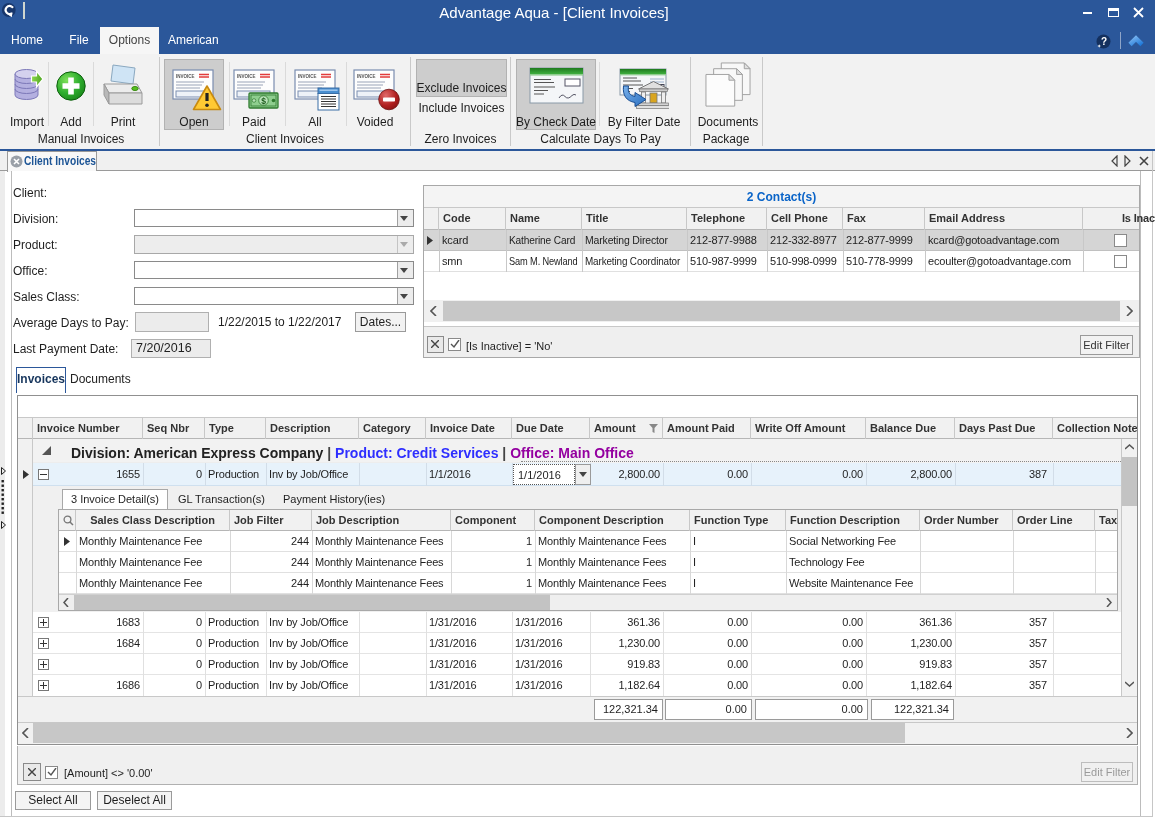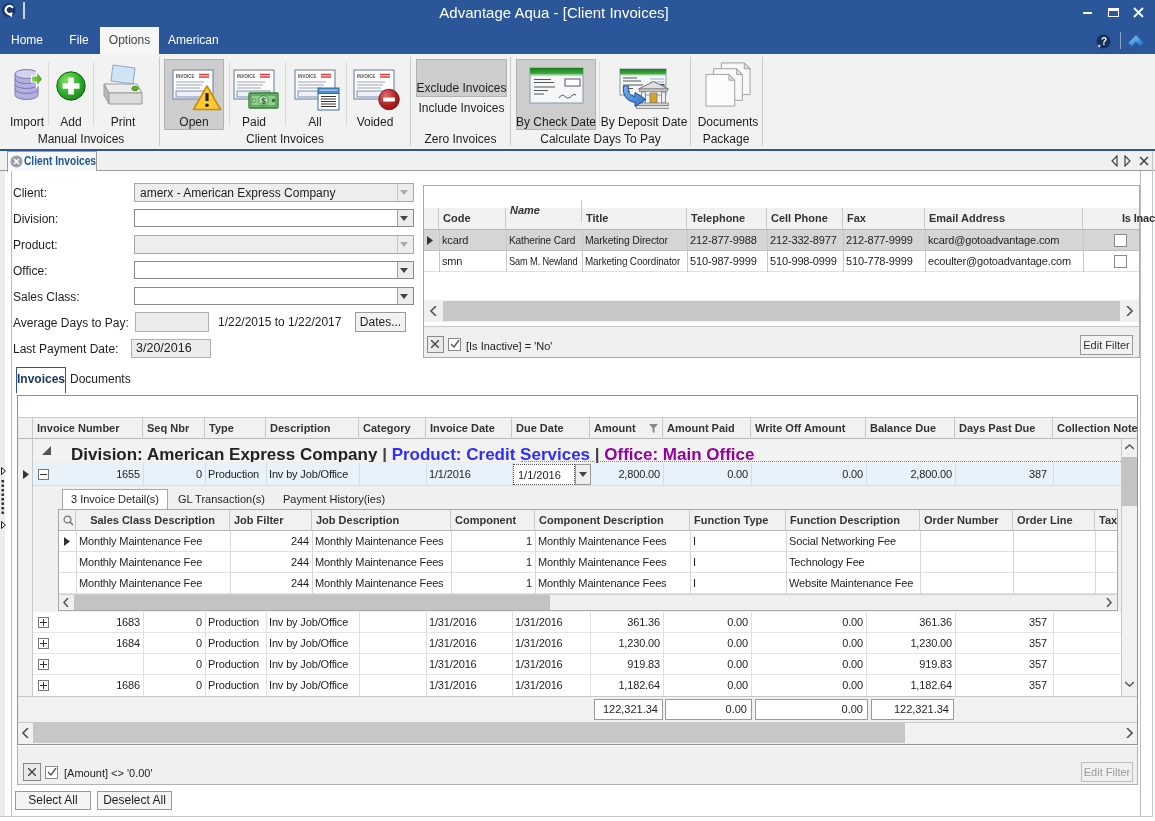--- a/index.html
+++ b/index.html
@@ -89,21 +89,21 @@
 <div class="abs ctr lbl" style="left:224px;top:115px;width:60px;">Paid</div>
 <div class="abs ctr lbl" style="left:285px;top:115px;width:60px;">All</div>
 <div class="abs ctr lbl" style="left:345px;top:115px;width:60px;">Voided</div>
 
 <div class="abs" style="left:416px;top:59px;width:91px;height:38px;background:#cdcdcd;border:1px solid #b2b2b2;"></div>
 <div class="abs ctr lbl" style="left:416px;top:81px;width:91px;">Exclude Invoices</div>
 <div class="abs ctr lbl" style="left:416px;top:101px;width:91px;">Include Invoices</div>
 
 <div class="abs" style="left:516px;top:59px;width:80px;height:71px;background:#cdcdcd;border:1px solid #b2b2b2;"></div>
 <div class="abs ctr lbl" style="left:514px;top:115px;width:84px;">By Check Date</div>
-<div class="abs ctr lbl" style="left:599px;top:115px;width:90px;">By Deposit Date</div>
+<div class="abs ctr lbl" style="left:599px;top:115px;width:90px;">By Filter Date</div>
 <div class="abs ctr lbl" style="left:695px;top:115px;width:66px;">Documents</div>
 
 <svg class="abs" style="left:13px;top:68px" width="40" height="40" viewBox="0 0 40 40">
   <defs>
         <linearGradient id="gimp" x1="0" y1="0" x2="1" y2="0">
     <stop offset="0" stop-color="#8fd64f"></stop>
           <stop offset="1" stop-color="#4aa41e"></stop>
   </linearGradient>
       </defs>
   <path d="M2 6 L2 27 A11.5 4.5 0 0 0 25 27 L25 6 Z" fill="#b4b0e0" stroke="#7c78b8" stroke-width="1"></path>
@@ -287,27 +287,20 @@
 <div class="abs" style="left:0px;top:816px;width:1153px;height:1px;background:#c6c6c6;"></div>
 
 <div class="abs lbl" style="left:13px;top:186px;">Client:</div>
 <div class="abs lbl" style="left:13px;top:212px;">Division:</div>
 <div class="abs lbl" style="left:13px;top:238px;">Product:</div>
 <div class="abs lbl" style="left:13px;top:264px;">Office:</div>
 <div class="abs lbl" style="left:13px;top:290px;">Sales Class:</div>
 <div class="abs lbl" style="left:13px;top:316px;">Average Days to Pay:</div>
 <div class="abs lbl" style="left:13px;top:342px;">Last Payment Date:</div>
 
-<div class="abs" style="left:134px;top:183px;width:280px;height:19px;background:#ededed;border:1px solid #a8a8a8;">
-  <div class="abs lbl" style="left:5px;top:2px;">amerx - American Express Company</div>
-  <div class="abs" style="right:0;top:0;width:16px;height:17px;background:#ededed;border-left:1px solid #c4c4c4;"></div>
-  <svg class="abs" style="right:4px;top:6px" width="9" height="6">
-        <path d="M0 0 L8 0 L4 5 Z" fill="#aaa"></path>
-      </svg>
-</div>
 <div class="abs" style="left:134px;top:209px;width:280px;height:18px;background:#fff;border:1px solid #8a8a8a;">
   <div class="abs" style="right:0;top:0;width:16px;height:16px;background:#ececec;border-left:1px solid #a0a0a0;"></div>
   <svg class="abs" style="right:4px;top:6px" width="9" height="6">
         <path d="M0 0 L8 0 L4 5 Z" fill="#444"></path>
       </svg>
 </div>
 <div class="abs" style="left:134px;top:235px;width:280px;height:19px;background:#ededed;border:1px solid #a8a8a8;">
   <div class="abs" style="right:0;top:0;width:16px;height:17px;background:#ededed;border-left:1px solid #c4c4c4;"></div>
   <svg class="abs" style="right:4px;top:6px" width="9" height="6">
         <path d="M0 0 L8 0 L4 5 Z" fill="#aaa"></path>
@@ -322,29 +315,30 @@
 <div class="abs" style="left:134px;top:287px;width:280px;height:18px;background:#fff;border:1px solid #8a8a8a;">
   <div class="abs" style="right:0;top:0;width:16px;height:16px;background:#ececec;border-left:1px solid #a0a0a0;"></div>
   <svg class="abs" style="right:4px;top:6px" width="9" height="6">
         <path d="M0 0 L8 0 L4 5 Z" fill="#444"></path>
       </svg>
 </div>
 <div class="abs" style="left:135px;top:312px;width:74px;height:20px;background:#ececec;border:1px solid #b0b0b0;"></div>
 <div class="abs lbl" style="left:218px;top:315px;">1/22/2015 to 1/22/2017</div>
 <div class="abs ctr lbl" style="left:355px;top:312px;width:51px;height:20px;background:#f2f2f2;border:1px solid #9a9a9a;line-height:18px;">Dates...</div>
 <div class="abs" style="left:131px;top:339px;width:80px;height:19px;background:#ececec;border:1px solid #b0b0b0;">
-  <div class="abs" style="left:4px;top:1px;font-size:12.5px;color:#1e1e1e;">3/20/2016</div>
+  <div class="abs" style="left:4px;top:1px;font-size:12.5px;color:#1e1e1e;">7/20/2016</div>
 </div>
 
 <div class="abs" style="left:423px;top:185px;width:717px;height:173px;background:#fff;border:1px solid #a8a8a8;"></div>
+<div class="abs ctr bold" style="left:424px;top:186px;width:715px;height:22px;background:#f4f4f4;font-size:12px;color:#0a64c8;line-height:22px;border-bottom:1px solid #c8c8c8;">2 Contact(s)</div>
 
 <div class="abs" style="left:424px;top:208px;width:715px;height:22px;background:#f1f1f1;border-bottom:1px solid #b6b6b6;"></div>
 <div class="hcell" style="left:424px;top:208px;width:15px;"></div>
 <div class="hcell" style="left:439px;top:208px;width:67px;">Code</div>
-<div class="hcell" style="left:506px;top:200px;width:76px;font-style:italic;">Name</div>
+<div class="hcell" style="left:506px;top:208px;width:76px;">Name</div>
 <div class="hcell" style="left:582px;top:208px;width:105px;">Title</div>
 <div class="hcell" style="left:687px;top:208px;width:80px;">Telephone</div>
 <div class="hcell" style="left:767px;top:208px;width:76px;">Cell Phone</div>
 <div class="hcell" style="left:843px;top:208px;width:82px;">Fax</div>
 <div class="hcell" style="left:925px;top:208px;width:158px;">Email Address</div>
 <div class="hcell" style="left:1083px;top:208px;width:56px;border-right:none;padding:0 0 0 4px;letter-spacing:-0.2px;margin-left:35px;">Is Inactive</div>
 
 <div class="abs" style="left:424px;top:230px;width:715px;height:21px;background:#d5d5d5;border-bottom:1px solid #c0c0c0;"></div>
 <svg class="abs" style="left:427px;top:236px" width="6" height="9">
       <path d="M0 0 L6 4.5 L0 9 Z" fill="#333"></path>
@@ -423,21 +417,21 @@
 <div class="hcell" style="left:866px;top:418px;width:89px;">Balance Due</div>
 <div class="hcell" style="left:955px;top:418px;width:98px;">Days Past Due</div>
 <div class="hcell" style="left:1053px;top:418px;width:84px;border-right:none;">Collection Note</div>
 
 <div class="abs" style="left:18px;top:439px;width:15px;height:257px;background:#f1f1f1;border-right:1px solid #c8c8c8;"></div>
 
 <div class="abs" style="left:33px;top:439px;width:1088px;height:24px;background:#f2f2f2;"></div>
 <svg class="abs" style="left:42px;top:446px" width="9" height="9">
       <path d="M9 0 L9 9 L0 9 Z" fill="#555"></path>
     </svg>
-<div class="abs" style="left:71px;top:445px;font-size:17px;font-weight:bold;color:#222;">Division: American Express Company <span style="color:#444">|</span> <span style="color:#2e2eff">Product: Credit Services</span> <span style="color:#444">|</span> <span style="color:#9400a0">Office: Main Office</span></div>
+<div class="abs" style="left:71px;top:445px;font-size:14px;font-weight:bold;color:#222;">Division: American Express Company <span style="color:#444">|</span> <span style="color:#2e2eff">Product: Credit Services</span> <span style="color:#444">|</span> <span style="color:#9400a0">Office: Main Office</span></div>
 <div class="abs" style="left:33px;top:462px;width:488px;height:1px;background:#ededed;"></div>
 <div class="abs" style="left:521px;top:461px;width:600px;height:0;border-top:1.5px dotted #888;"></div>
 
 <div class="abs" style="left:33px;top:463px;width:1088px;height:23px;background:#e7f2fb;border-bottom:1px solid #cfe0ef;"></div>
 <div class="abs" style="left:143px;top:463px;width:1px;height:23px;background:#d2dde8;"></div>
 <div class="abs" style="left:205px;top:463px;width:1px;height:23px;background:#d2dde8;"></div>
 <div class="abs" style="left:266px;top:463px;width:1px;height:23px;background:#d2dde8;"></div>
 <div class="abs" style="left:359px;top:463px;width:1px;height:23px;background:#d2dde8;"></div>
 <div class="abs" style="left:426px;top:463px;width:1px;height:23px;background:#d2dde8;"></div>
 <div class="abs" style="left:512px;top:463px;width:1px;height:23px;background:#d2dde8;"></div>

